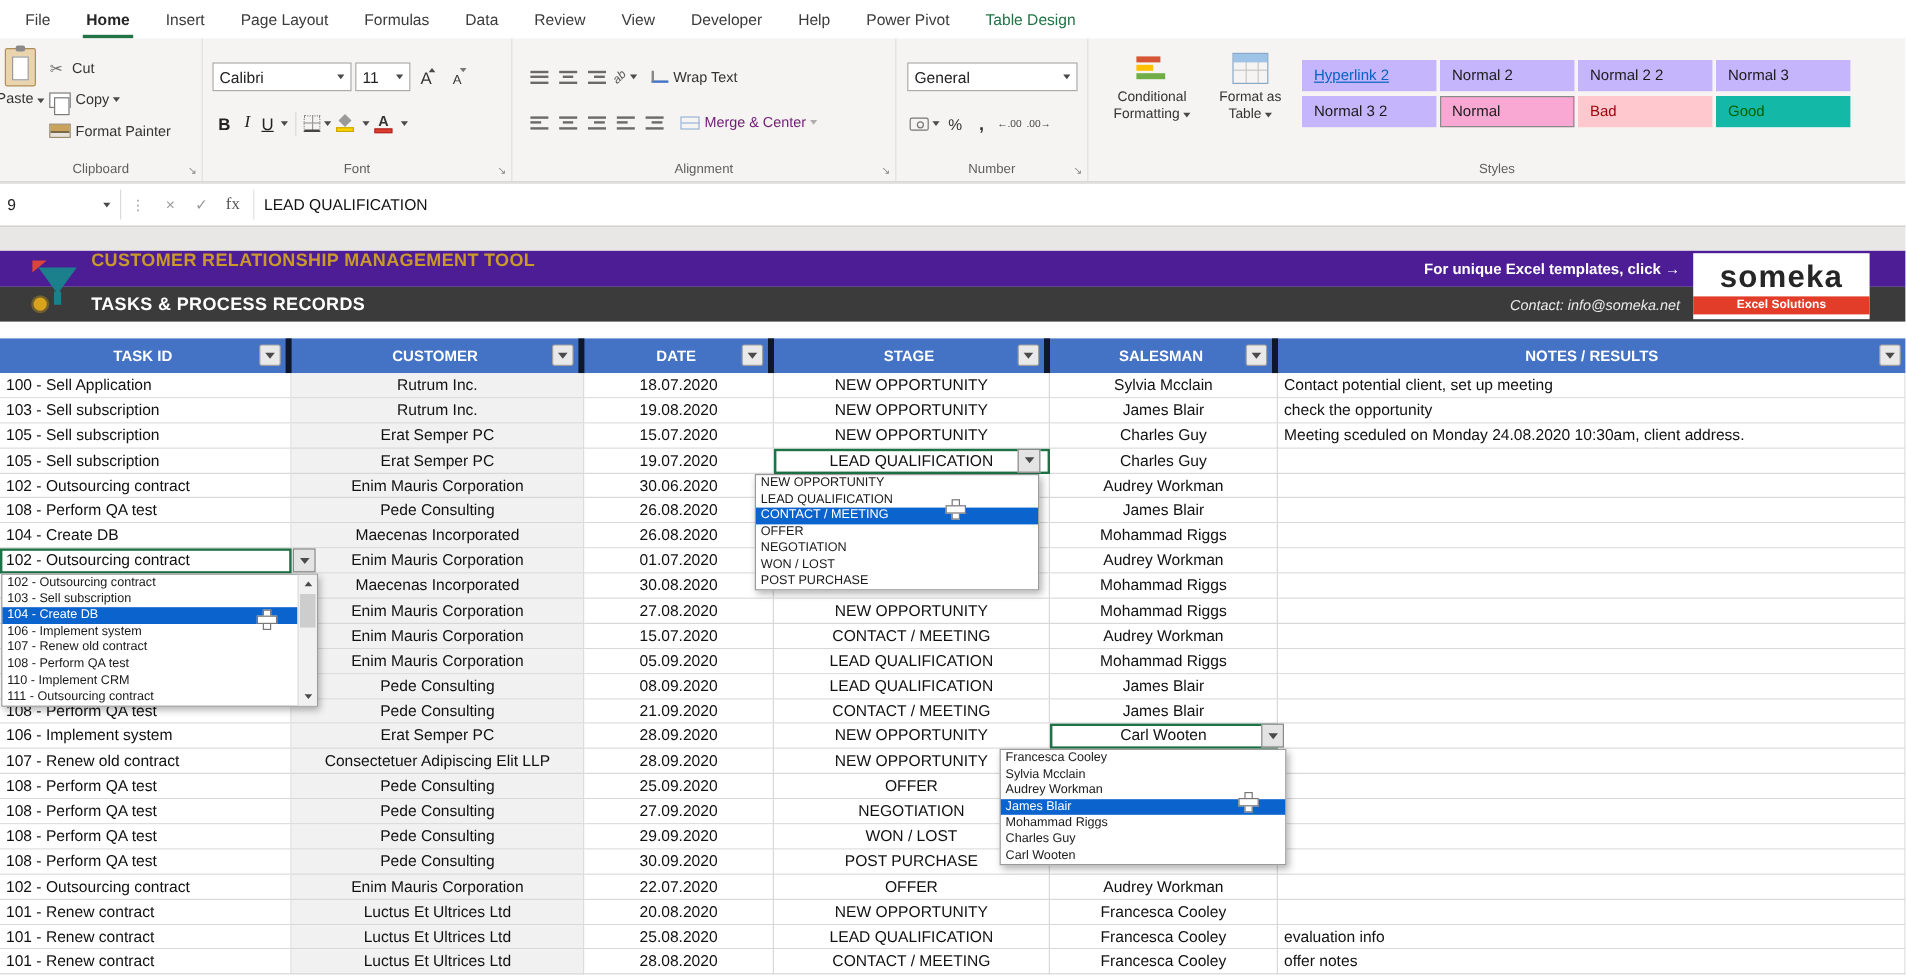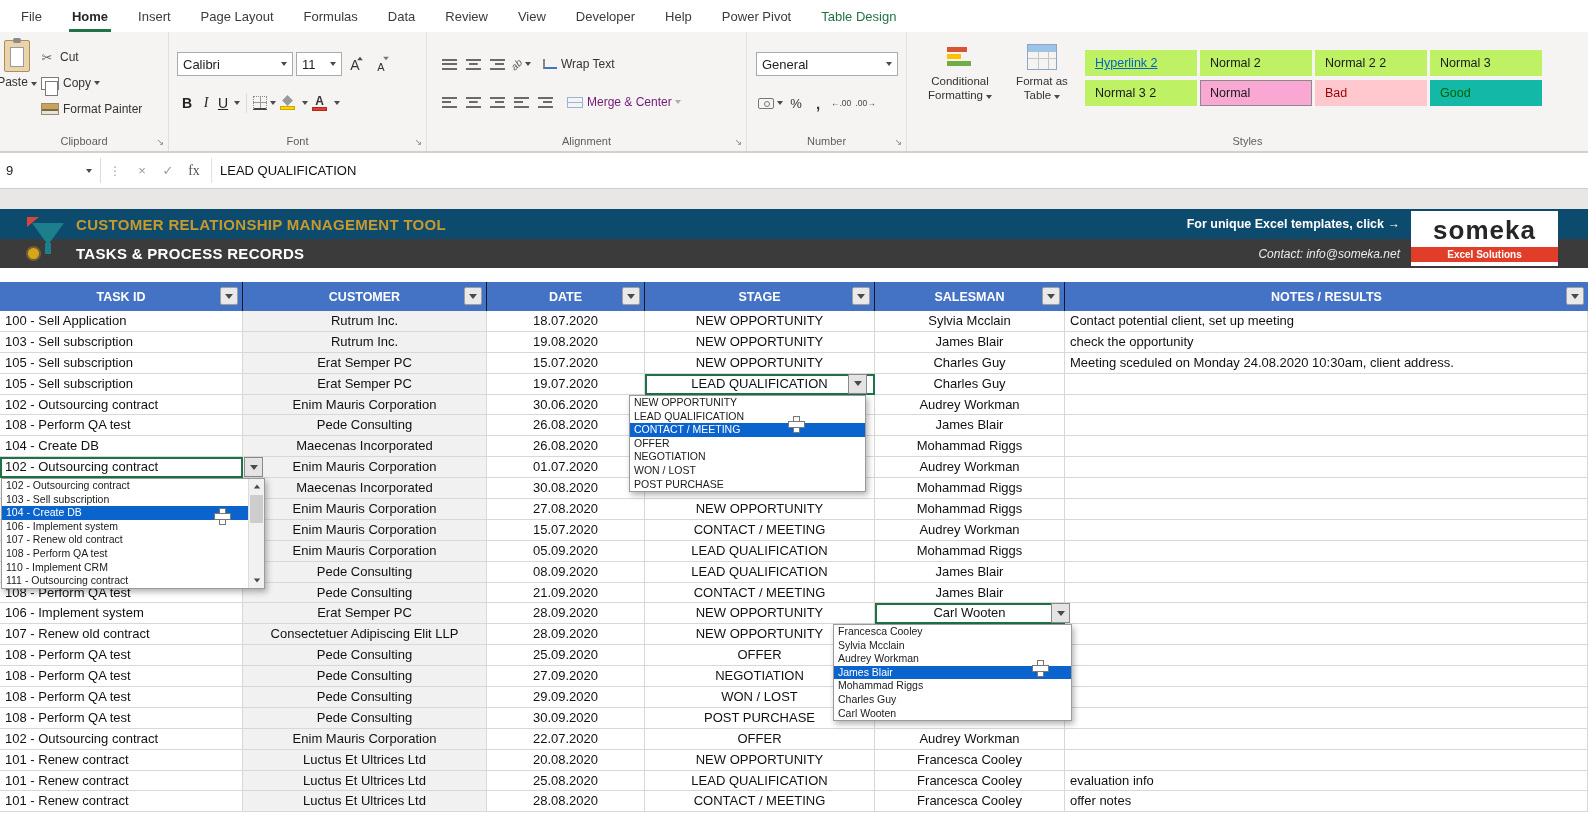--- a/index.html
+++ b/index.html
@@ -90,61 +90,61 @@
 .cfic{background:
  linear-gradient(#d65532,#d65532) 2px 3px/20px 5px no-repeat,
  linear-gradient(#ffc000,#ffc000) 2px 10px/14px 5px no-repeat,
  linear-gradient(#70ad47,#70ad47) 2px 17px/24px 5px no-repeat}
 .fatic{border:1px solid #8aa7c6;background:
  linear-gradient(#9dc3e6,#9dc3e6) 0 0/100% 7px no-repeat,
  linear-gradient(#c6c6c6,#c6c6c6) 0 13px/100% 1px no-repeat,
  linear-gradient(#c6c6c6,#c6c6c6) 10px 0/1px 100% no-repeat,
  linear-gradient(#c6c6c6,#c6c6c6) 20px 0/1px 100% no-repeat}
 .gallery{position:absolute;left:178px;top:16px;width:476px;display:flex;flex-wrap:wrap}
-.gcell{width:112px;height:26px;line-height:24px;margin:2px 3px 2px 0;padding-left:9px;font-size:12.5px;color:#1a1a1a;border:1px solid transparent;background:#bef264}
+.gcell{width:112px;height:26px;line-height:24px;margin:2px 3px 2px 0;padding-left:9px;font-size:12.5px;color:#1a1a1a;border:1px solid transparent;background:#c4b5fd}
 .gcell.hyperlink{color:#0563c1;text-decoration:underline}
 .gcell.bad{background:#ffc7ce;color:#9c0006}
 .gcell.good{background:#14b8a6;color:#006100}
 .gcell.gsel{border-color:#8a8a8a;background:#f9a8d4}
 
 
 .fbar{height:36px;background:#fff;border-top:1px solid #d3d1cf;display:flex;align-items:stretch}
 .namebox{width:100px;display:flex;align-items:center;padding-left:6px;font-size:13px;position:relative}
 .namebox .tri{position:absolute;right:8px}
 .nbsep{width:1px;background:#dddbd9;margin:5px 0}
 .dots{display:flex;align-items:center;color:#9a9a9a;padding:0 8px;font-size:12px}
 .fbtn{display:flex;align-items:center;justify-content:center;width:26px;color:#9a9a9a;font-size:13px}
 .fx{font-family:"Liberation Serif",serif;color:#555;font-size:14px}
 .fvsep{width:1px;background:#e4e2e0;margin:5px 8px 5px 4px}
 .fvalue{display:flex;align-items:center;font-size:13px;color:#111}
 
 .gap{height:21px;background:#e8e7e6;border-top:1px solid #cfcecd}
 
 
 .banner{position:relative;height:59px}
-.btop{height:30px;background:#0c4a6e;display:flex;align-items:center}
+.btop{height:30px;background:#4c1d95;display:flex;}
 .btitle{margin-left:76px;color:#c9992c;font-weight:bold;font-size:15px;letter-spacing:.3px}
 .bbot{height:29px;background:#3b3b3b;display:flex;align-items:center}
 .bsub{margin-left:76px;color:#fff;font-weight:bold;font-size:15px;letter-spacing:.3px}
 .bpromo{position:absolute;right:188px;top:8px;color:#fff;font-weight:bold;font-size:12.5px}
 .bcontact{position:absolute;right:188px;top:38px;color:#ececec;font-style:italic;font-size:12px}
 .somekabox{position:absolute;right:30px;top:2px;width:147px;height:55px;background:#fff;display:flex;flex-direction:column;align-items:center;justify-content:flex-start;padding-top:6px}
 .sname{font-size:26px;font-weight:bold;color:#262626;letter-spacing:1px;line-height:1}
 .ssub{margin-top:4px;background:#e23d28;color:#fff;font-size:10px;font-weight:bold;width:100%;text-align:center;padding:2px 0}
 .crmlogo{position:absolute;left:27px;top:6px;width:44px;height:48px}
 .funnel{position:absolute;left:5px;top:8px;width:0;height:0;border-left:16px solid transparent;border-right:16px solid transparent;border-top:22px solid #1c7f8c}
 .fstem{position:absolute;left:18px;top:28px;width:6px;height:11px;background:#1c7f8c}
 .redw{position:absolute;left:0;top:2px;width:0;height:0;border-bottom:10px solid transparent;border-left:12px solid #d8453a}
 .gear{position:absolute;left:1px;top:33px;width:11px;height:11px;border-radius:50%;background:#d7a41c;box-shadow:0 0 0 2px rgba(215,164,28,.35)}
 
 .whitegap{height:14px;background:#fff}
 
 
 .thead{display:grid;grid-template-columns:243px 244px 158px 230px 190px 523px;height:29px;background:#4472c4}
-.hc{position:relative;color:#fff;font-weight:bold;font-size:12.5px;display:flex;align-items:center;justify-content:center;border-right:1px solid #0f172a}
+.hc{position:relative;color:#fff;font-weight:bold;font-size:12.5px;display:flex;align-items:center;justify-content:center;border-right:5px solid #0f172a}
 .hc:last-child{border-right:none}
 .filter{position:absolute;right:4px;top:5px;width:18px;height:18px;background:#e9e9e9;border:1px solid #9f9f9f;border-radius:2px;display:flex;align-items:center;justify-content:center}
 .trow{display:grid;grid-template-columns:243px 244px 158px 230px 190px 523px;height:20.9px}
 .tc{border-right:1px solid #d8d8d8;border-bottom:1px solid #d8d8d8;font-size:13px;color:#111;line-height:19.5px;padding:0 5px;white-space:nowrap;overflow:hidden;position:relative;background:#fff}
 .c0,.c5{text-align:left}
 .c1{text-align:center;background:#f1f1f1}
 .c2,.c3,.c4{text-align:center}
 .selcell{outline:2px solid #1f7246;outline-offset:-2px;z-index:3;overflow:visible}
 .ddbtn{position:absolute;top:0;width:19px;height:20px;background:#e4e4e4;border:1px solid#8a8a8a;border:1px solid #8a8a8a;display:flex;align-items:center;justify-content:center;z-index:4}
 .stagebtn{right:7px}

